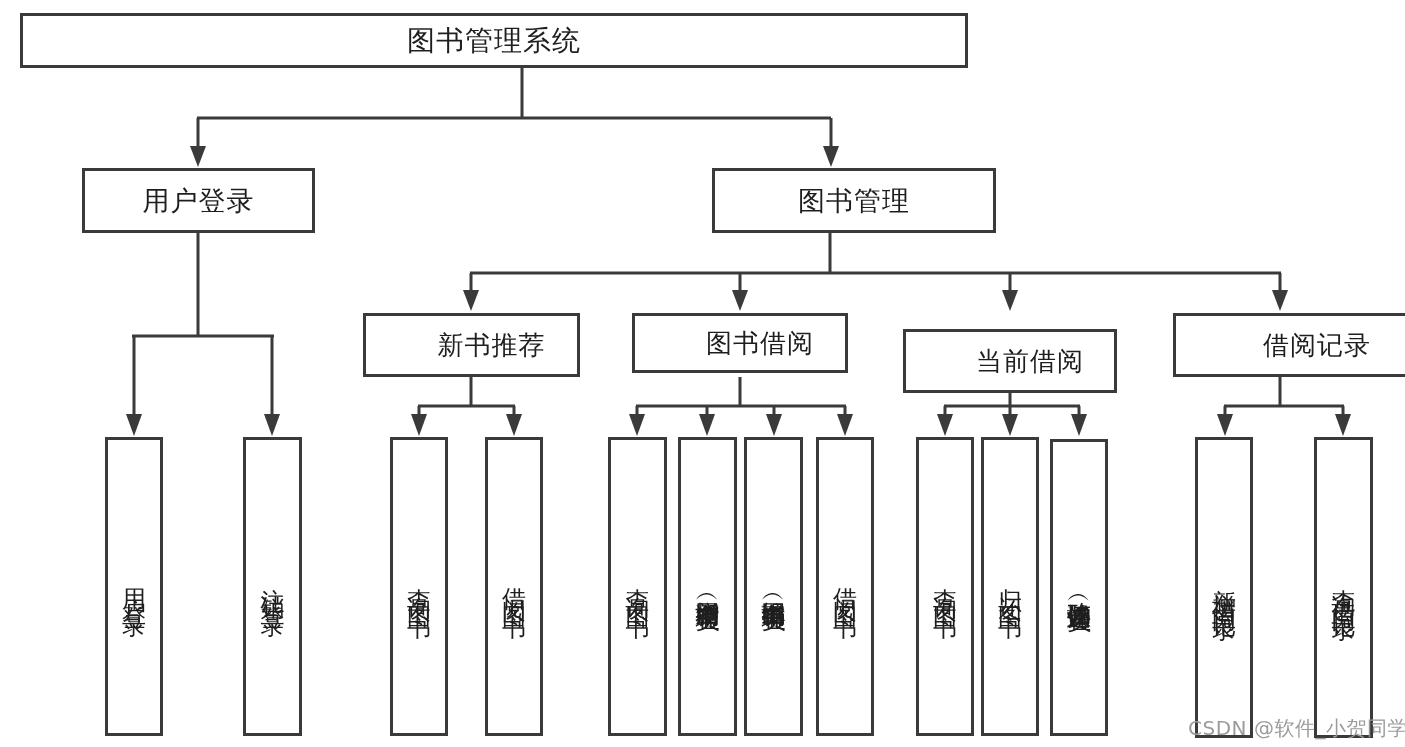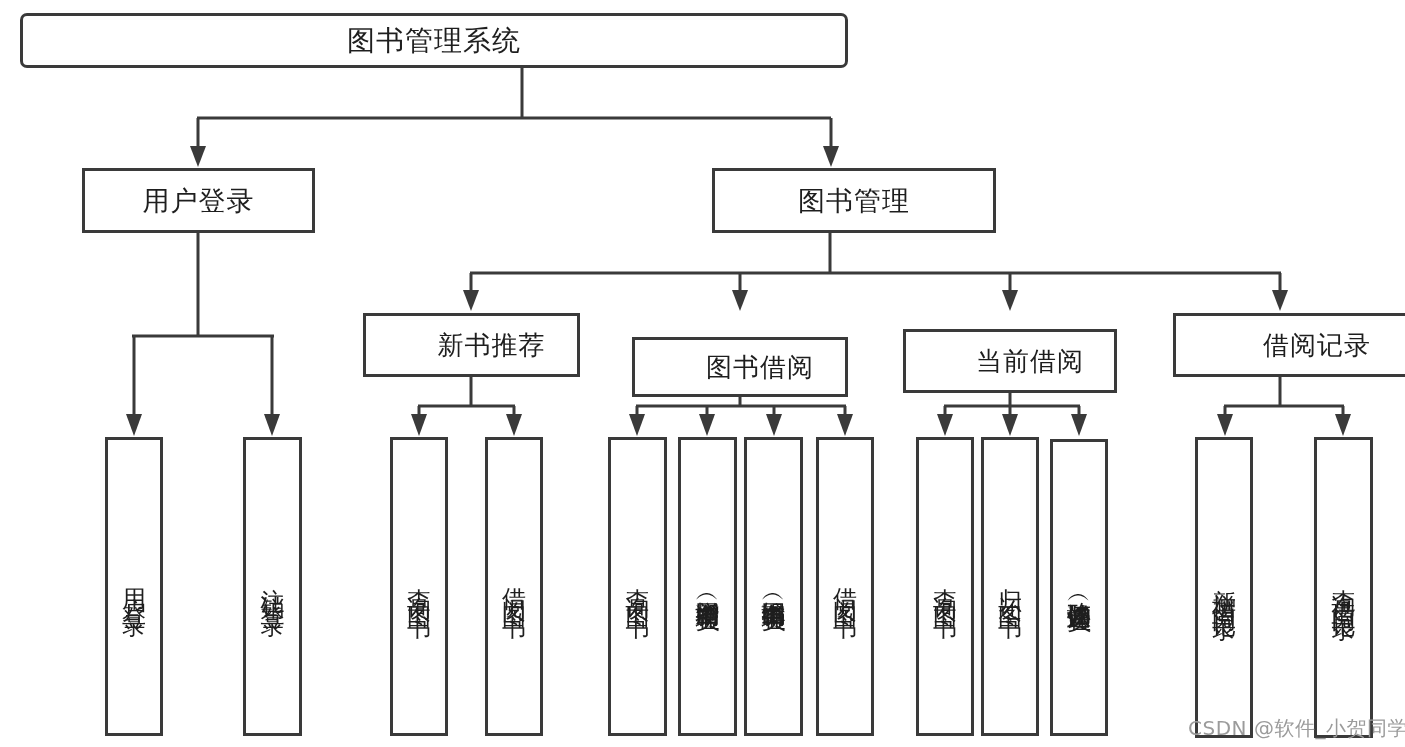--- a/index.html
+++ b/index.html
@@ -79,27 +79,27 @@
     <path d="M1010,377 V406 M944,406 H1080 M945,406 V416 M1010,406 V416 M1079,406 V416"></path>
     <polygon points="937,414 953,414 945,436" fill="#3a3a3a" stroke="none"></polygon>
     <polygon points="1002,414 1018,414 1010,436" fill="#3a3a3a" stroke="none"></polygon>
     <polygon points="1071,414 1087,414 1079,436" fill="#3a3a3a" stroke="none"></polygon>
 
     <path d="M1280,377 V406 M1224,406 H1344 M1225,406 V416 M1343,406 V416"></path>
     <polygon points="1217,414 1233,414 1225,436" fill="#3a3a3a" stroke="none"></polygon>
     <polygon points="1335,414 1351,414 1343,436" fill="#3a3a3a" stroke="none"></polygon>
   </svg>
 
-  <div class="box h-box root-box" style="left:20px;top:13px;width:828px;height:55px;border-radius:7px;">图书管理系统</div>
+  <div class="box h-box root-box" style="left:20px;top:13px;width:948px;height:55px;">图书管理系统</div>
 
   <div class="box h-box" style="left:82px;top:168px;width:233px;height:65px;">用户登录</div>
   <div class="box h-box" style="left:712px;top:168px;width:284px;height:65px;">图书管理</div>
 
   <div class="box h-box l3-box" style="left:363px;top:313px;width:217px;height:64px;">新书推荐</div>
-  <div class="box h-box l3-box" style="left:632px;top:313px;width:216px;height:60px;margin-top:24px;">图书借阅</div>
+  <div class="box h-box l3-box" style="left:632px;top:313px;width:216px;height:60px;">图书借阅</div>
   <div class="box h-box l3-box" style="left:903px;top:329px;width:214px;height:64px;">当前借阅</div>
   <div class="box h-box l3-box" style="left:1173px;top:313px;width:248px;height:64px;">借阅记录</div>
 
   <div class="box v-box ls-wide" style="left:105px;top:437px;width:58px;height:299px;">
     <span>用户登录</span>
   </div>
   <div class="box v-box ls-wide" style="left:243px;top:437px;width:59px;height:299px;">
     <span>注销登录</span>
   </div>
 

